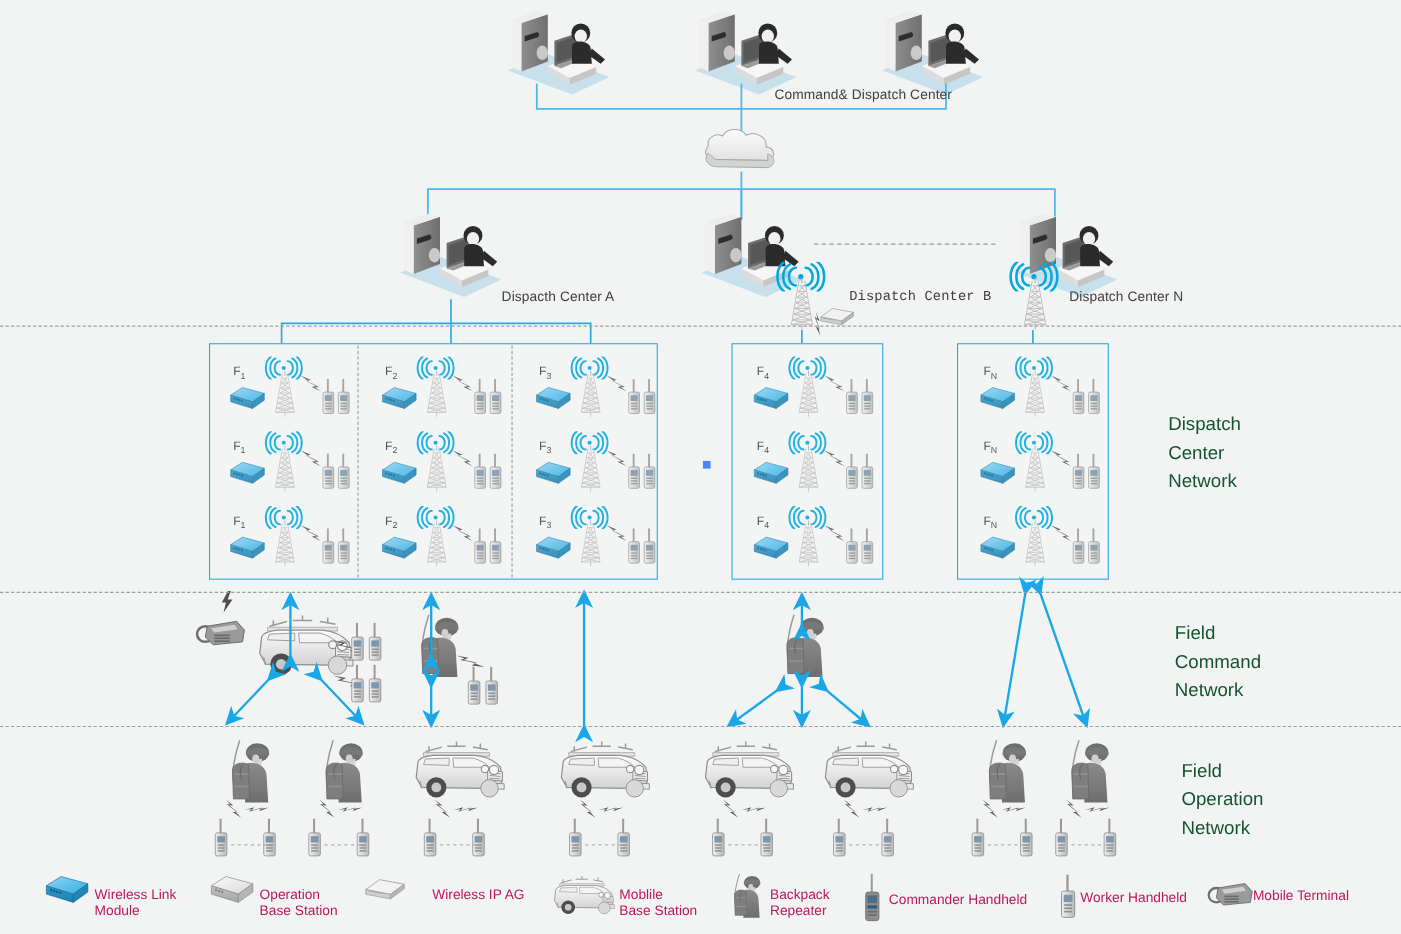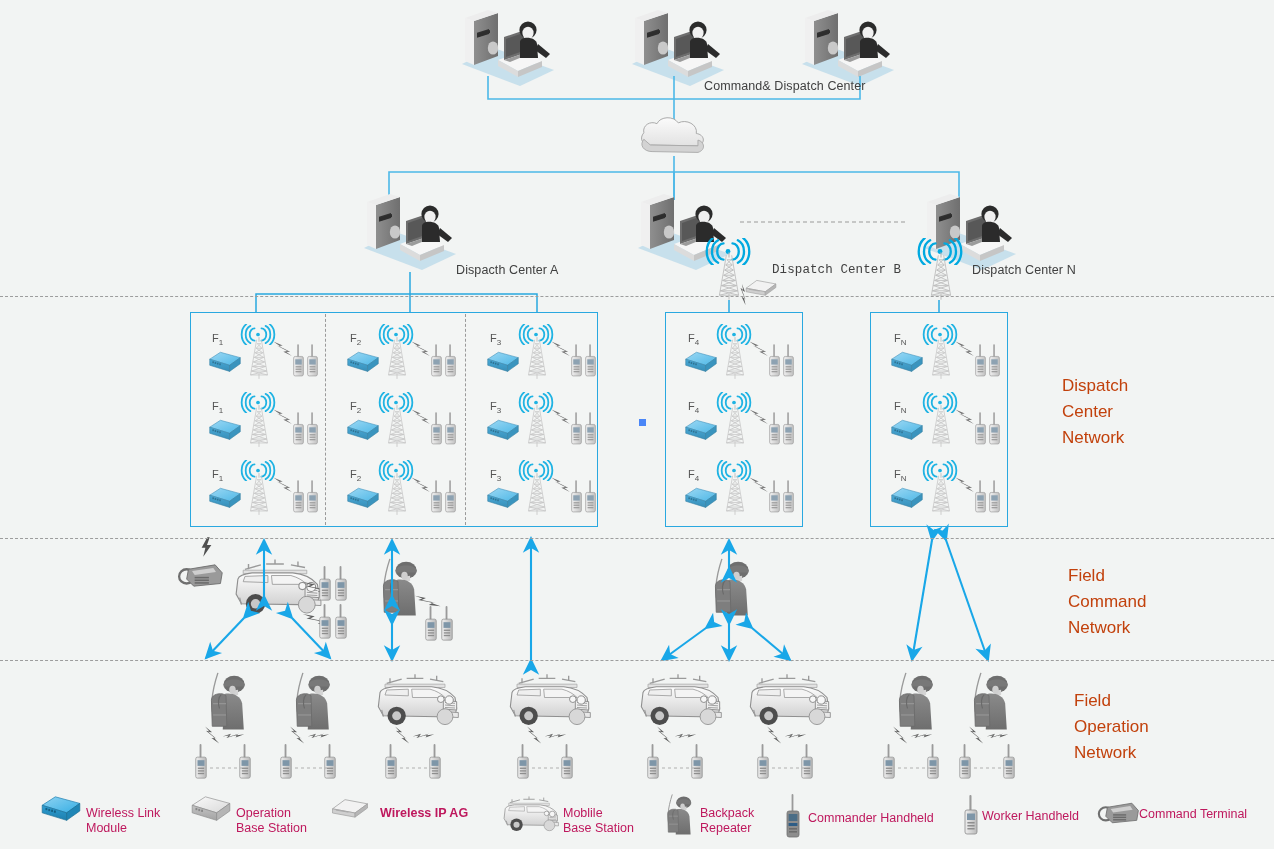--- a/index.html
+++ b/index.html
@@ -8,21 +8,21 @@
     width:1274px;height:849px;
     background:#f2f4f3;
     font-family:"Liberation Sans", sans-serif;
     color:#4a4a4a;
     overflow:hidden;
     position:relative;
   }
   #stage{position:absolute;left:0;top:0;width:1274px;height:849px;}
   #svgroot{position:absolute;left:0;top:0;width:1274px;height:849px;}
   .lbl{position:absolute;font-size:12.5px;color:#404040;white-space:nowrap;letter-spacing:.1px;}
-  .netlbl{position:absolute;font-size:17px;color:#c2410c;line-height:26px;white-space:nowrap;}
+  .netlbl{position:absolute;font-size:17px;color:#14532d;line-height:26px;white-space:nowrap;}
   .flabel{position:absolute;font-size:11px;color:#555;}
   .flabel sub{font-size:8px;}
   .legend-text{position:absolute;font-size:12.5px;color:#be185d;line-height:15px;}
   .grpbox{position:absolute;border:1.3px solid #29a8e0;box-sizing:border-box;background:rgba(255,255,255,0.12);}
   .vdash{position:absolute;border-left:1.2px dashed #9a9a9a;}
   .hdash{position:absolute;border-top:1.3px dashed #9d9d9d;width:100%;}
   .bluedot{position:absolute;width:7px;height:7px;background:#4a86f7;}
 </style>
 </head>
 <body>
@@ -600,39 +600,39 @@
 </svg>
 
 <div class="legend-text" style="left:86px;top:806px;">
   <div>Wireless Link</div>
   <div>Module</div>
 </div>
 <div class="legend-text" style="left:236px;top:806px;">
   <div>Operation</div>
   <div>Base Station</div>
 </div>
-<div class="legend-text" style="left:380px;top:806px;font-weight:bold;">
+<div class="legend-text" style="left:393px;top:806px;">
   <div>Wireless IP AG</div>
 </div>
 <div class="legend-text" style="left:563px;top:806px;">
   <div>Moblile</div>
   <div>Base Station</div>
 </div>
 <div class="legend-text" style="left:700px;top:806px;">
   <div>Backpack</div>
   <div>Repeater</div>
 </div>
 <div class="legend-text" style="left:808px;top:811px;text-align:right;">
   <div>Commander Handheld</div>
 </div>
 <div class="legend-text" style="left:982px;top:809px;">
   <div>Worker Handheld</div>
 </div>
 <div class="legend-text" style="left:1139px;top:807px;">
-  <div>Command Terminal</div>
+  <div>Mobile Terminal</div>
 </div>
 
 <div id="cells">
       <div class="flabel" style="left: 212px; top: 332px;">F<sub>1</sub></div>
       <div class="flabel" style="left: 212px; top: 400px;">F<sub>1</sub></div>
       <div class="flabel" style="left: 212px; top: 468px;">F<sub>1</sub></div>
       <div class="flabel" style="left: 350px; top: 332px;">F<sub>2</sub></div>
       <div class="flabel" style="left: 350px; top: 400px;">F<sub>2</sub></div>
       <div class="flabel" style="left: 350px; top: 468px;">F<sub>2</sub></div>
       <div class="flabel" style="left: 490px; top: 332px;">F<sub>3</sub></div>

